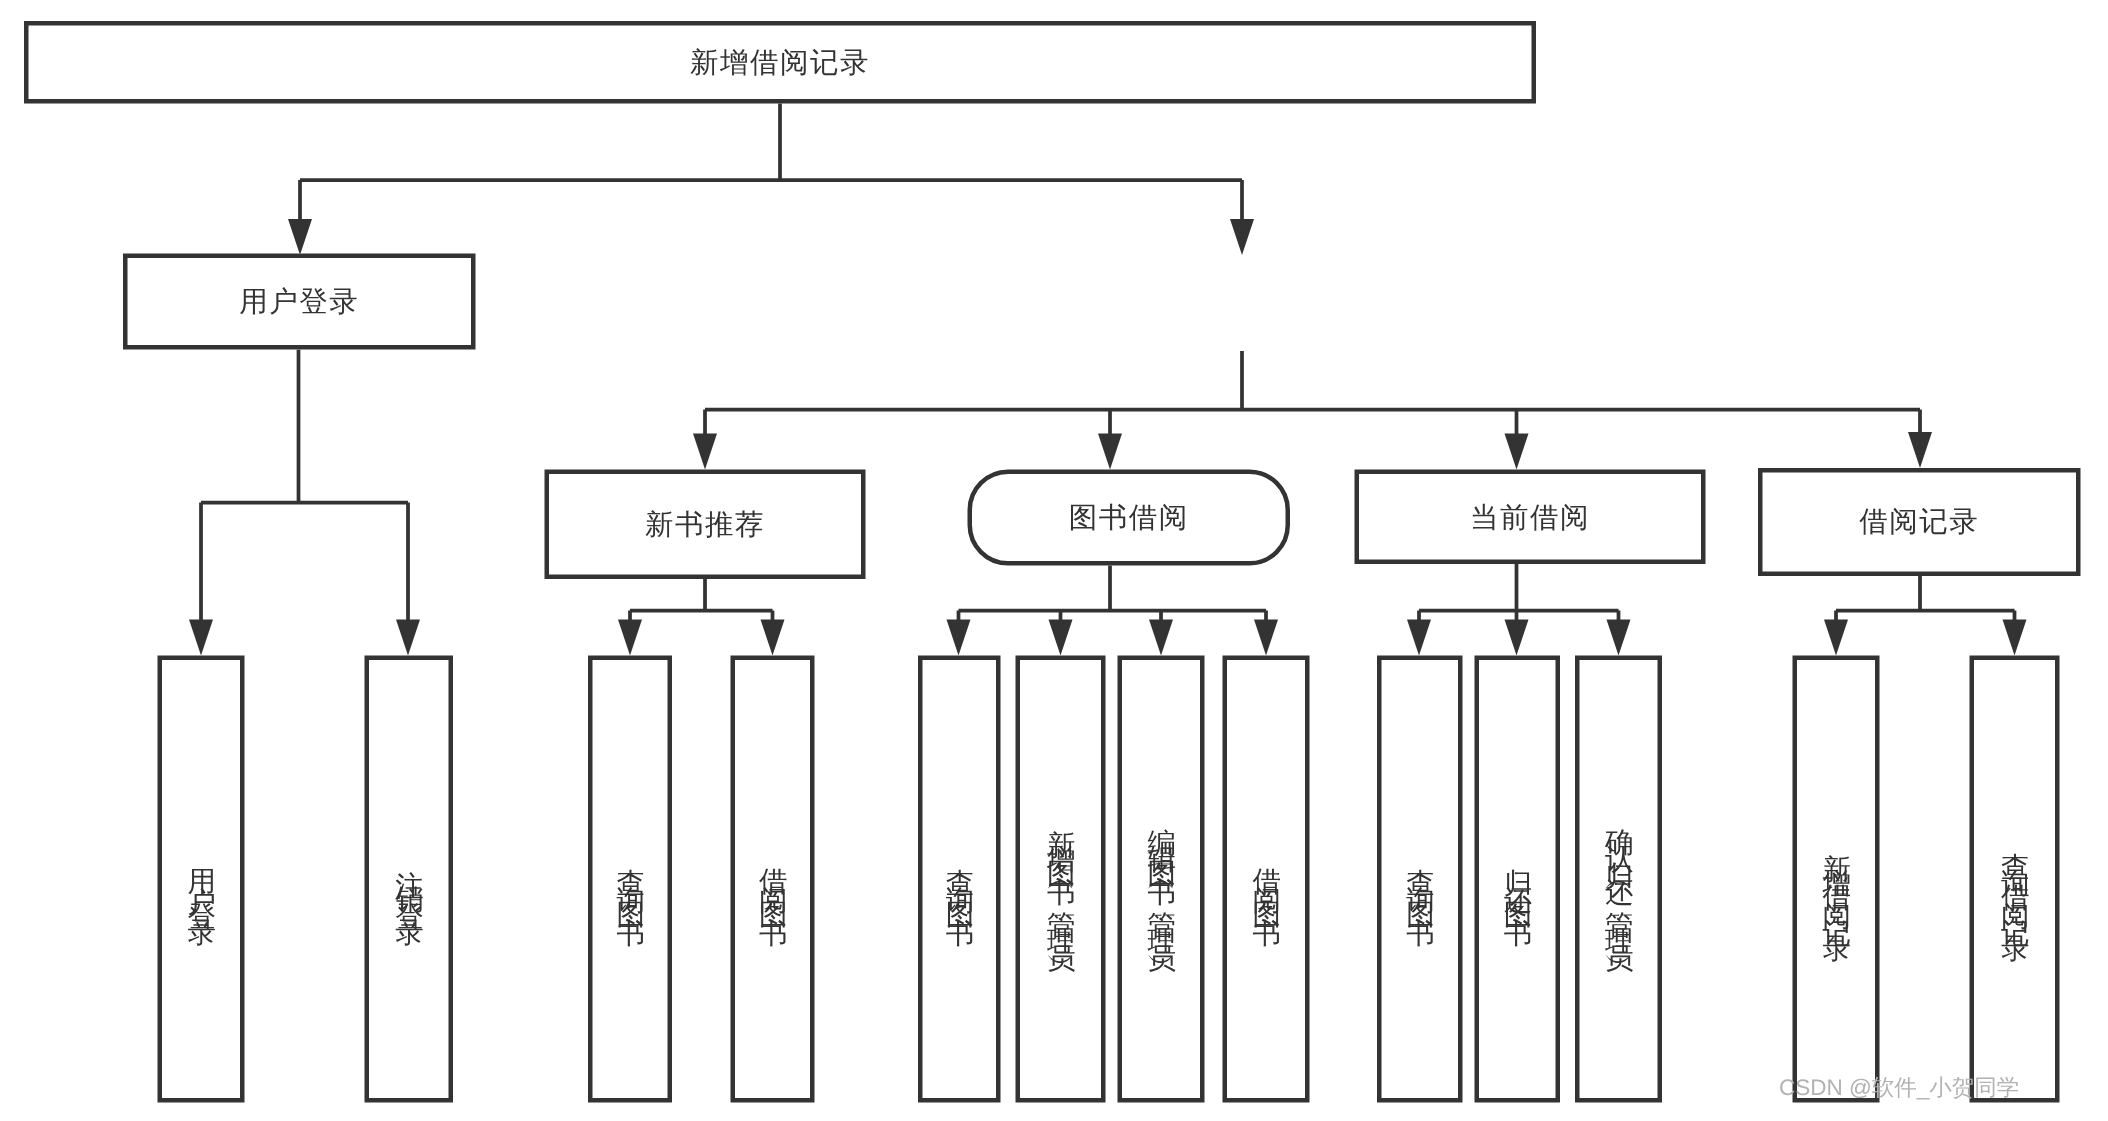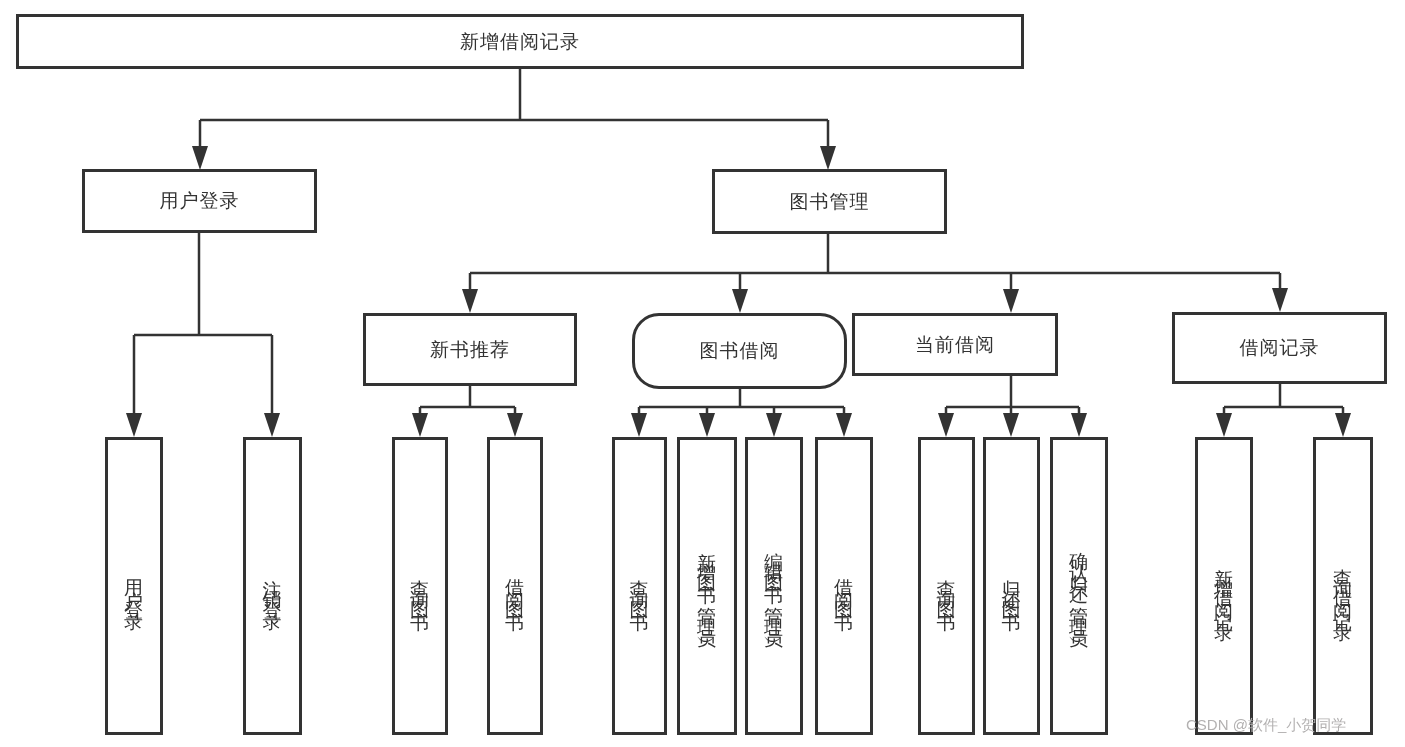--- a/index.html
+++ b/index.html
@@ -133,31 +133,28 @@
     </g>
   </svg>
 
   <div class="node root" style="left:16px; top:14px; width:1008px; height:55px;">
     <span class="hlabel">新增借阅记录</span>
   </div>
 
   <div class="node" style="left:82px; top:169px; width:235px; height:64px;">
     <span class="hlabel">用户登录</span>
   </div>
-  <div class="node" style="left:712px; top:169px; width:235px; height:65px;">
-    <span class="hlabel">图书管理</span>
-  </div>
 
   <div class="node" style="left:363px; top:313px; width:214px; height:73px;">
     <span class="hlabel">新书推荐</span>
   </div>
-  <div class="node" style="left:632px; top:313px; width:215px; height:76px;border-radius:27px;">
+  <div class="node" style="left:645px; top:313px; width:215px; height:64px;border-radius:27px;">
     <span class="hlabel">图书借阅</span>
   </div>
-  <div class="node" style="left:852px; top:313px; width:206px; height:63px;">
+  <div class="node" style="left:903px; top:313px; width:234px; height:63px;">
     <span class="hlabel">当前借阅</span>
   </div>
   <div class="node" style="left:1172px; top:312px; width:215px; height:72px;">
     <span class="hlabel">借阅记录</span>
   </div>
 
   <div class="node leaf" style="left:105px; top:437px; width:58px; height:298px;">
     <span class="vlabel">用户登录</span>
   </div>
   <div class="node leaf" style="left:243px; top:437px; width:59px; height:298px;">

